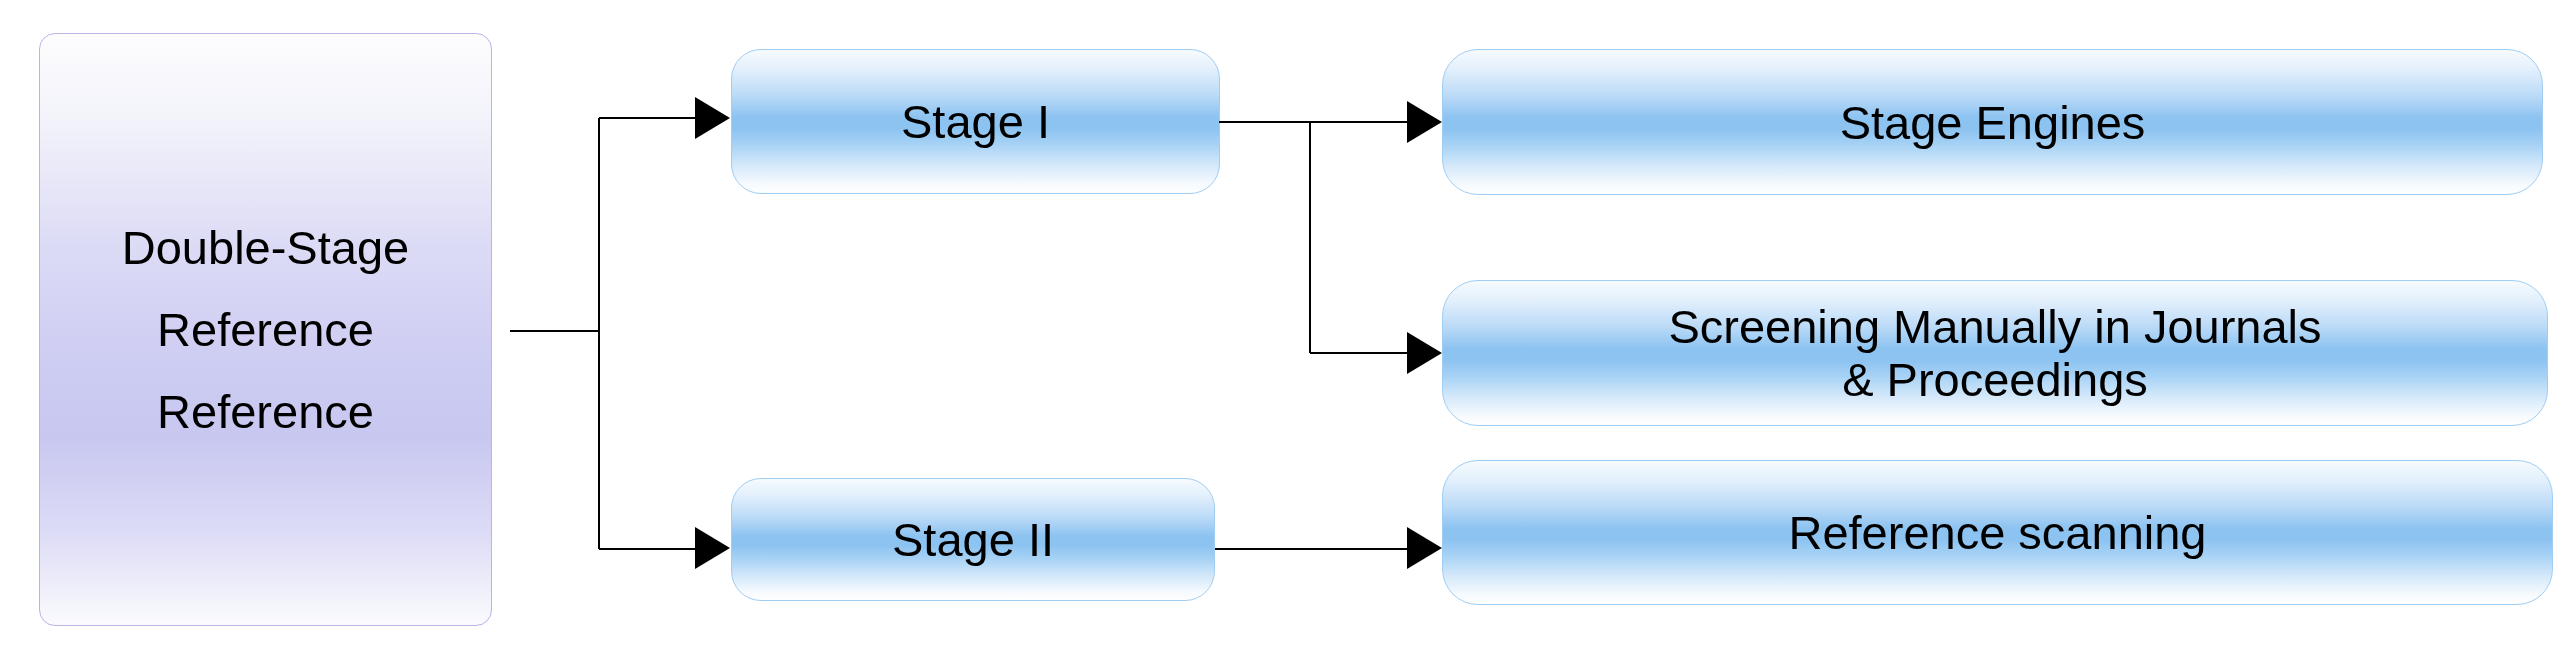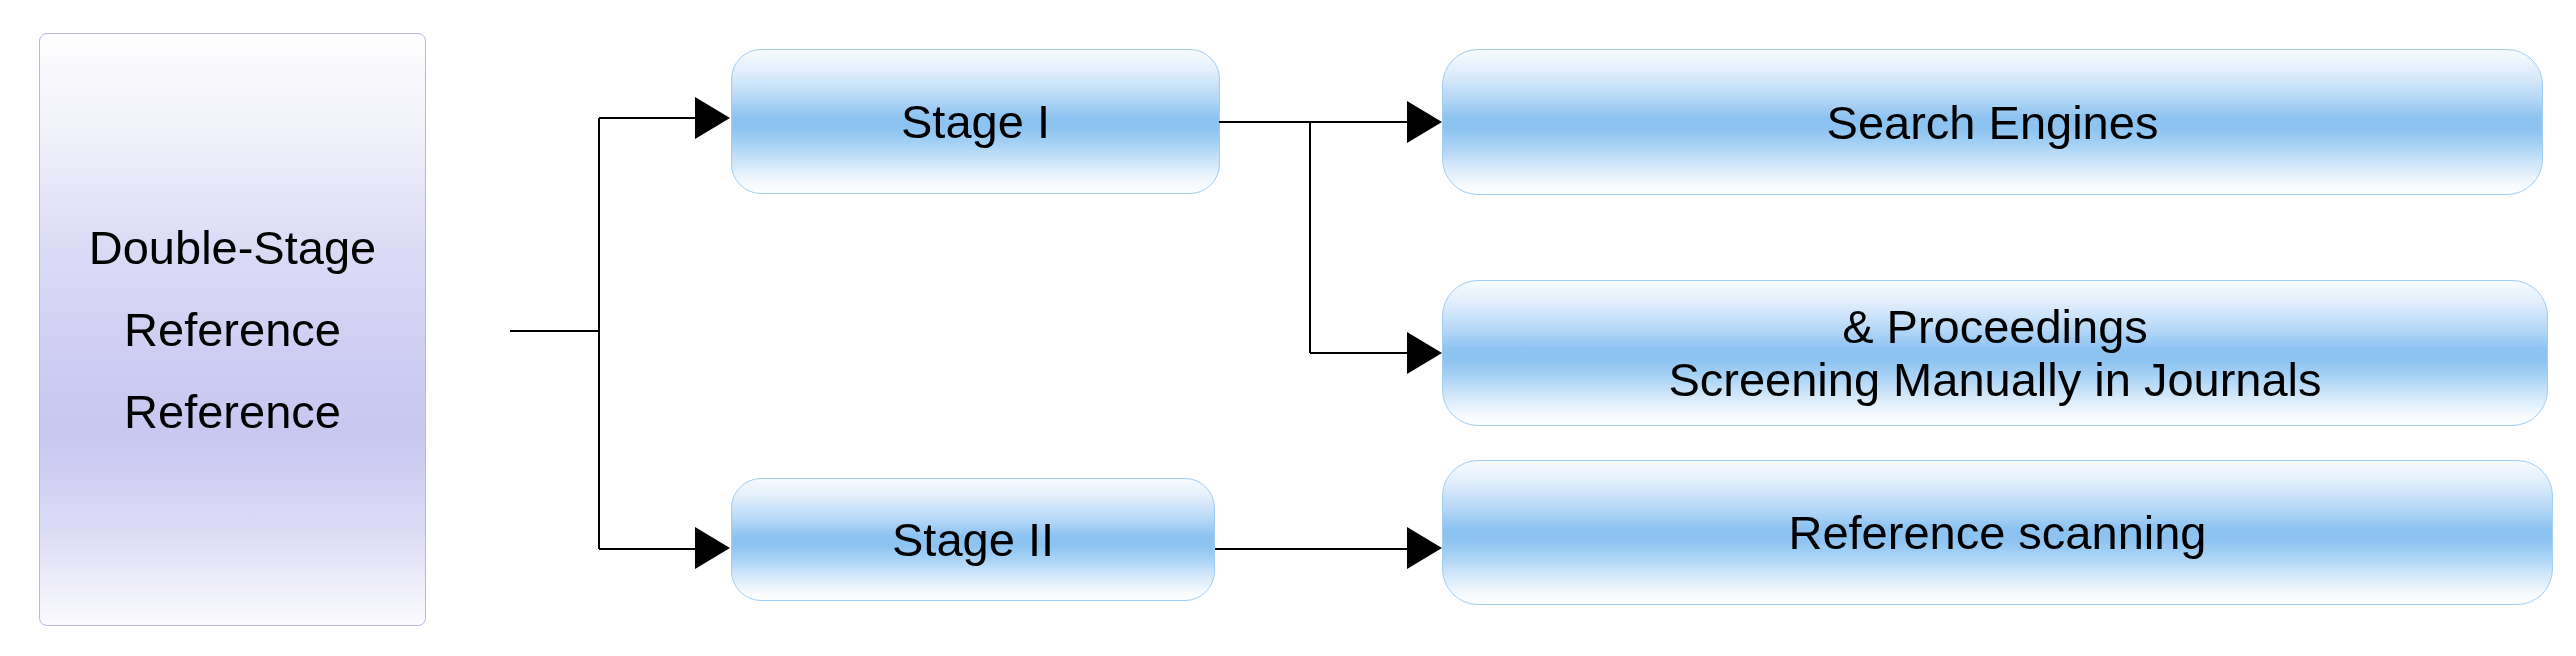--- a/index.html
+++ b/index.html
@@ -23,22 +23,22 @@
     display: flex;
     align-items: center;
     justify-content: center;
     text-align: center;
     box-sizing: border-box;
   }
   .node .label { width: 100%; }
 
   .root-node {
     left: 39px; top: 33px;
-    width: 387px; height: 593px;
-    border-radius: 8px;
+    width: 453px; height: 593px;
+    border-radius: 16px;
     border: 1.6px solid #b9b5e6;
     background: linear-gradient(180deg,
       #fdfdfe 0%, #f1f1fa 16%, #dcdbf6 36%, #cdccf2 56%,
       #c8c7f0 68%, #dcdbf6 84%, #f3f3fb 96%, #fafaff 100%);
     font-size: 47px;
     line-height: 82px;
   }
 
   .blue-node {
     border: 1.6px solid #9fcdf3;
@@ -106,27 +106,27 @@
 
   <div class="node blue-node stage1-node">
     <div class="label">Stage I</div>
   </div>
   <div class="node blue-node stage2-node">
     <div class="label">Stage II</div>
   </div>
 
   <div class="node blue-node leaf1-node">
     <div class="label">
-      <div>Search Engines</div>
+      <div>Stage Engines</div>
     </div>
   </div>
   <div class="node blue-node leaf2-node">
     <div class="label">
+      <div>Screening Manually in Journals</div>
       <div>&amp; Proceedings</div>
-      <div>Screening Manually in Journals</div>
     </div>
   </div>
   <div class="node blue-node leaf3-node">
     <div class="label">
       <div>Reference scanning</div>
     </div>
   </div>
 
   <div class="line ln-root-out"></div>
   <div class="line ln-trunk"></div>

